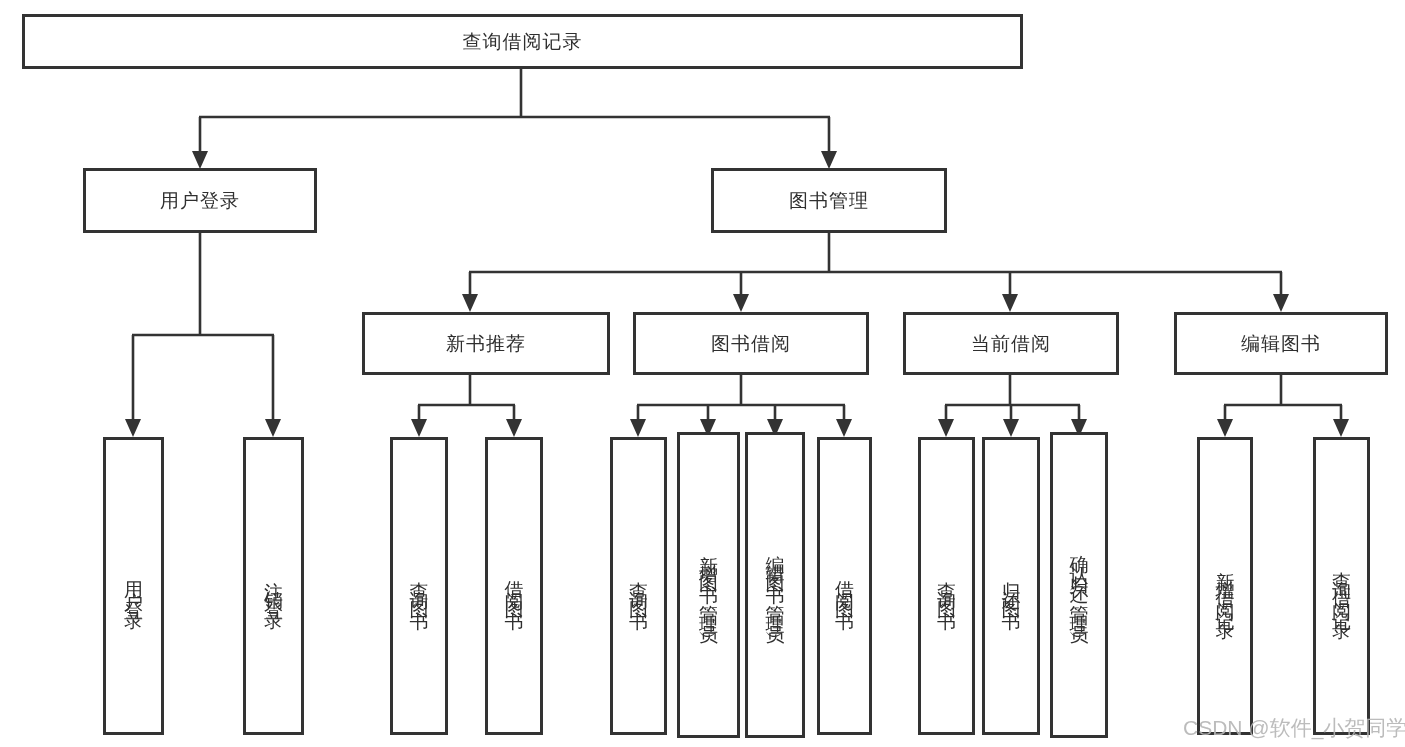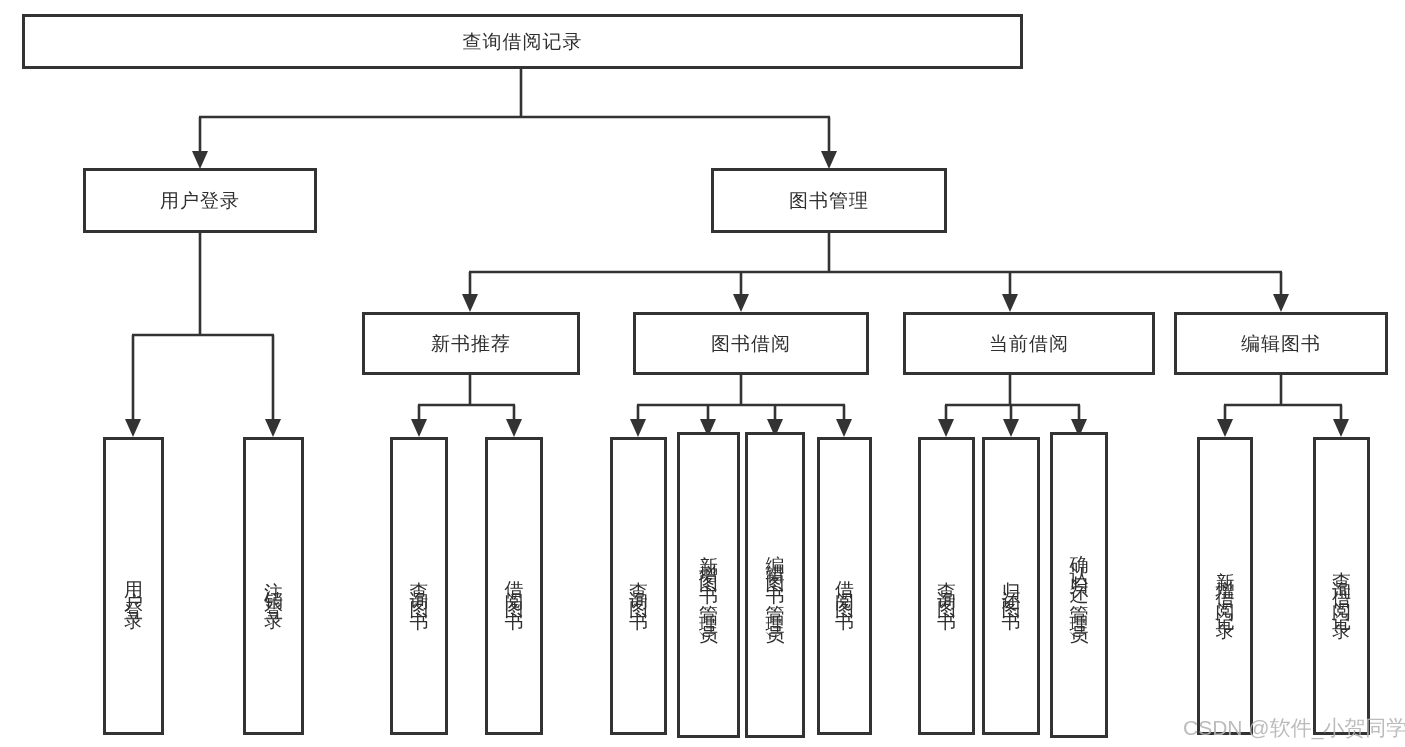--- a/index.html
+++ b/index.html
@@ -89,27 +89,27 @@
     <span class="htext">查询借阅记录</span>
   </div>
 
   <div class="box" style="left:83px; top:168px; width:234px; height:65px;">
     <span class="htext">用户登录</span>
   </div>
   <div class="box" style="left:711px; top:168px; width:236px; height:65px;">
     <span class="htext">图书管理</span>
   </div>
 
-  <div class="box" style="left:362px; top:312px; width:218px; height:63px;text-align:center;">
+  <div class="box" style="left:362px; top:312px; width:248px; height:63px;text-align:center;">
     <span class="htext">新书推荐</span>
   </div>
   <div class="box" style="left:633px; top:312px; width:236px; height:63px;">
     <span class="htext">图书借阅</span>
   </div>
-  <div class="box" style="left:903px; top:312px; width:252px; height:63px;">
+  <div class="box" style="left:903px; top:312px; width:216px; height:63px;">
     <span class="htext">当前借阅</span>
   </div>
   <div class="box" style="left:1174px; top:312px; width:214px; height:63px;">
     <span class="htext">编辑图书</span>
   </div>
 
   <div class="box" style="left:103px; top:437px; width:61px; height:298px;">
     <span class="vtext">用户登录</span>
   </div>
   <div class="box" style="left:243px; top:437px; width:61px; height:298px;">

